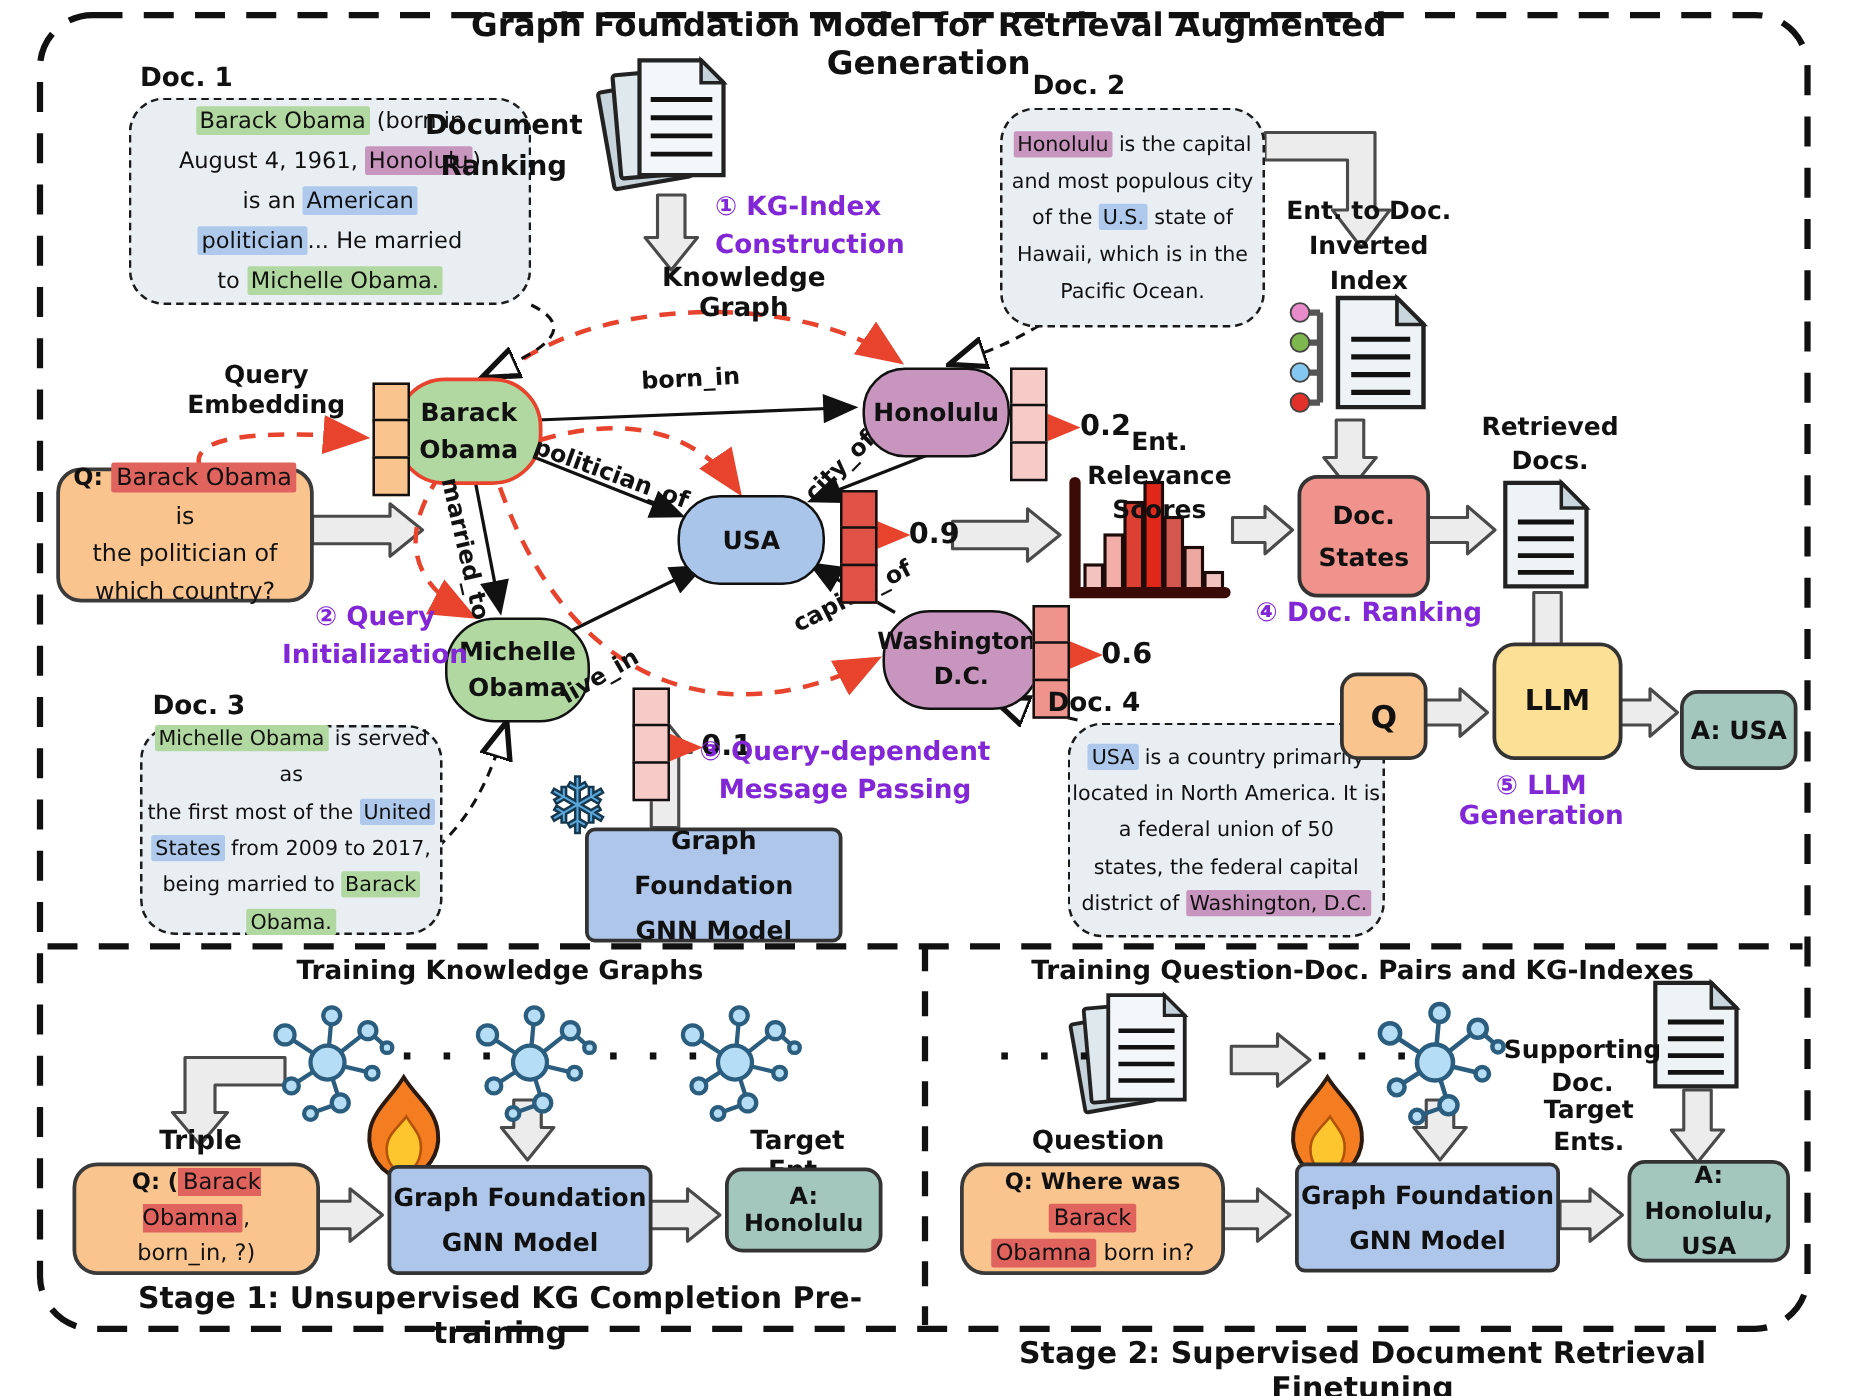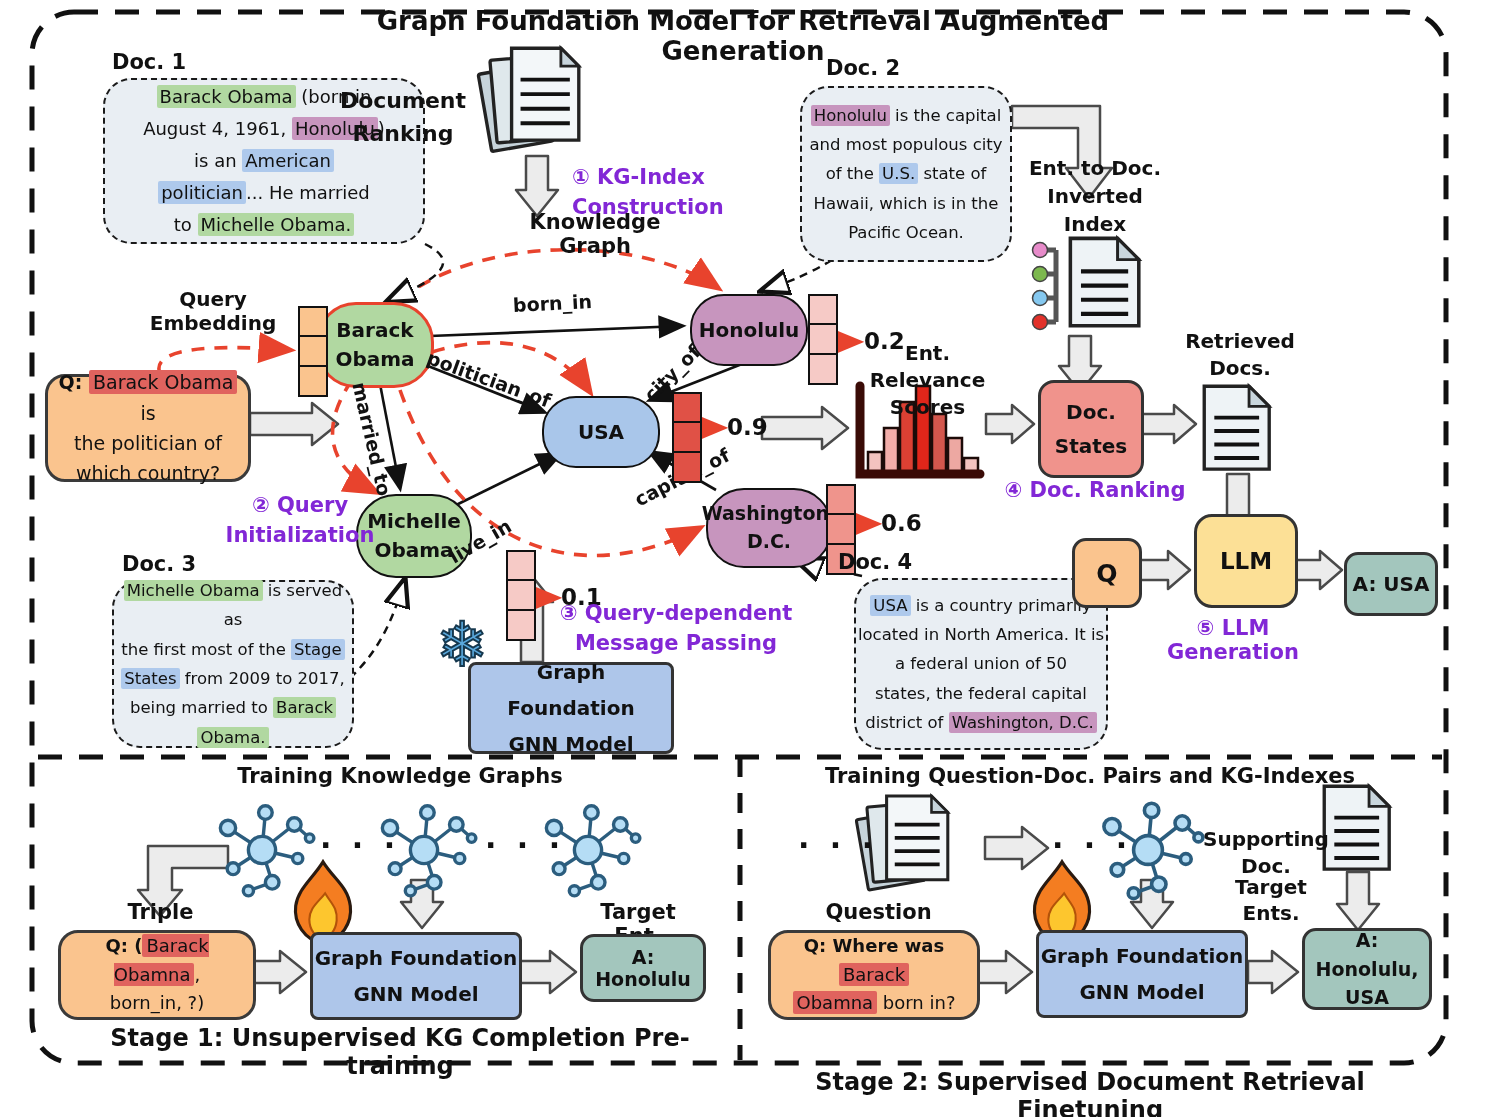--- a/index.html
+++ b/index.html
@@ -18,21 +18,21 @@
   .hl-blue{background:#aec9ec;padding:1px 3px;border-radius:2px;}
   .hl-red{background:#e0635e;padding:1px 4px;border-radius:2px;}
   .node{border:2.5px solid #111;font-weight:bold;font-size:20px;line-height:1.45;}
   .qbox{background:#fac48e;border:3.5px solid #3a3a3a;border-radius:20px;font-size:19px;line-height:1.6;}
   .gnnbox{background:#aec6ea;border:3px solid #333;border-radius:8px;font-weight:bold;font-size:20px;line-height:1.8;}
   .tealbox{background:#a3c6bd;border:3px solid #333;border-radius:14px;font-weight:bold;}
   .vec{display:flex;flex-direction:column;}
   .vec span{width:26px;height:28px;border:2.5px solid #111;margin-top:-2.5px;display:block;}
   .score{font-weight:bold;font-size:23px;}
   .edgelbl{font-weight:bold;font-size:19px;white-space:nowrap;}
-  .steplbl{font-size:21px;line-height:1.45;margin-top:12px;}
+  .steplbl{font-size:21px;line-height:1.45;}
   .hdr{font-weight:bold;font-size:21px;}
   .dots{font-weight:bold;font-size:30px;letter-spacing:5px;}
   .snow{font-size:62px;color:#5aa8dc;-webkit-text-stroke:2px #16384e;z-index:3;}
 </style>
 </head>
 <body>
 
 <div id="canvas">
 
 <svg id="overlay" width="1486" height="1117" viewBox="0 0 1486 1117">
@@ -277,21 +277,21 @@
   <div>which country?</div>
 </div>
 <div class="abs purple steplbl c col" style="left:215px;top:478px;width:170px;">
   <div>② Query</div>
       <div>Initialization</div>
 </div>
 
 <div class="abs doclabel" style="left:122px;top:552px;">Doc. 3</div>
 <div class="abs docbox c col" style="left:112px;top:580px;width:238px;height:164px;font-size:16.5px;">
   <div><span class="hl-green">Michelle Obama</span><span> is served as</span></div>
-  <div><span>the first most of the </span><span class="hl-blue">Stage</span></div>
+  <div><span>the first most of the </span><span class="hl-blue">United</span></div>
   <div><span class="hl-blue">States</span><span> from 2009 to 2017,</span></div>
   <div><span>being married to </span><span class="hl-green">Barack</span></div>
   <div><span class="hl-green">Obama.</span></div>
 </div>
 
 <div class="abs purple steplbl c col" style="left:556px;top:586px;width:240px;">
   <div>③ Query-dependent</div>
       <div>Message Passing</div>
 </div>
 <div class="abs snow" style="left:436px;top:608px;">❄</div>

